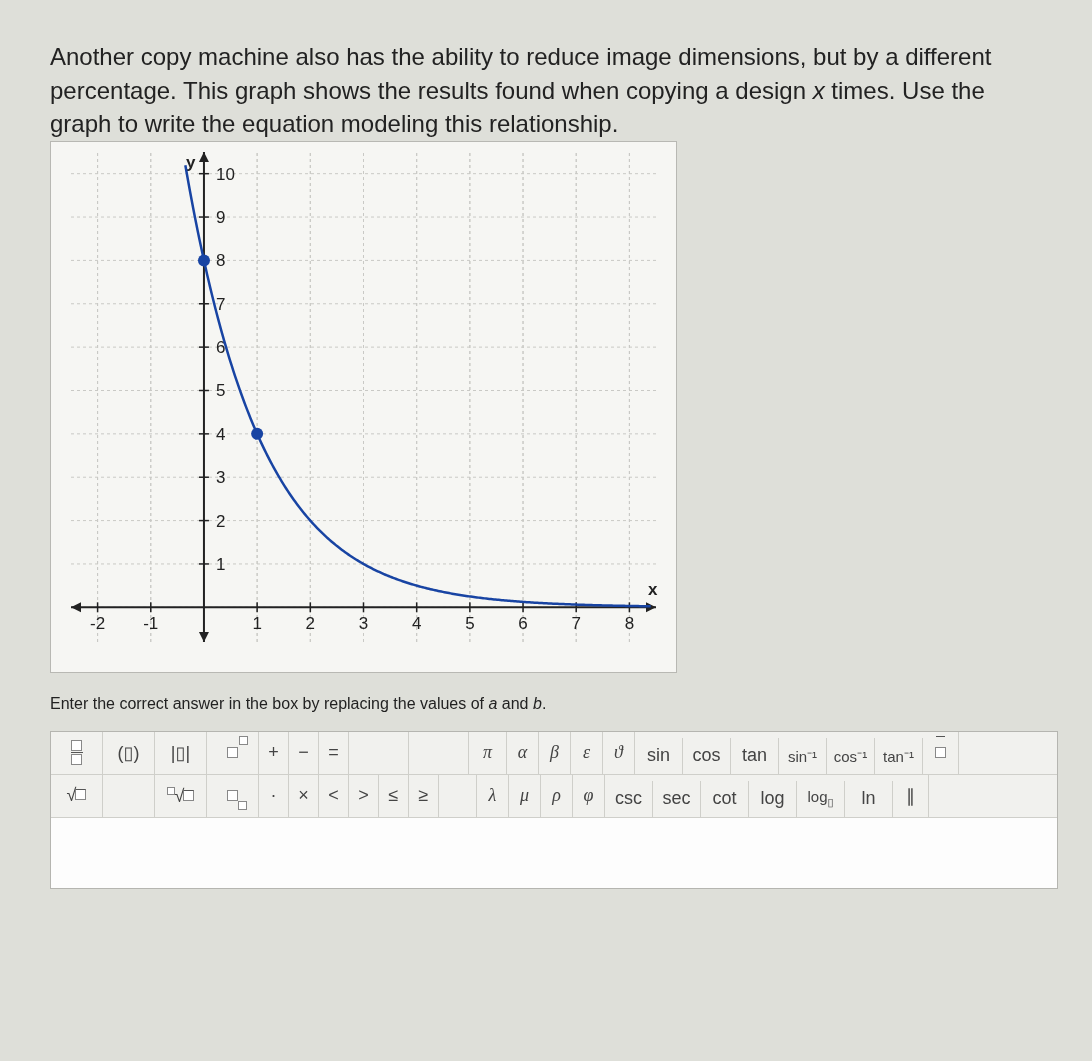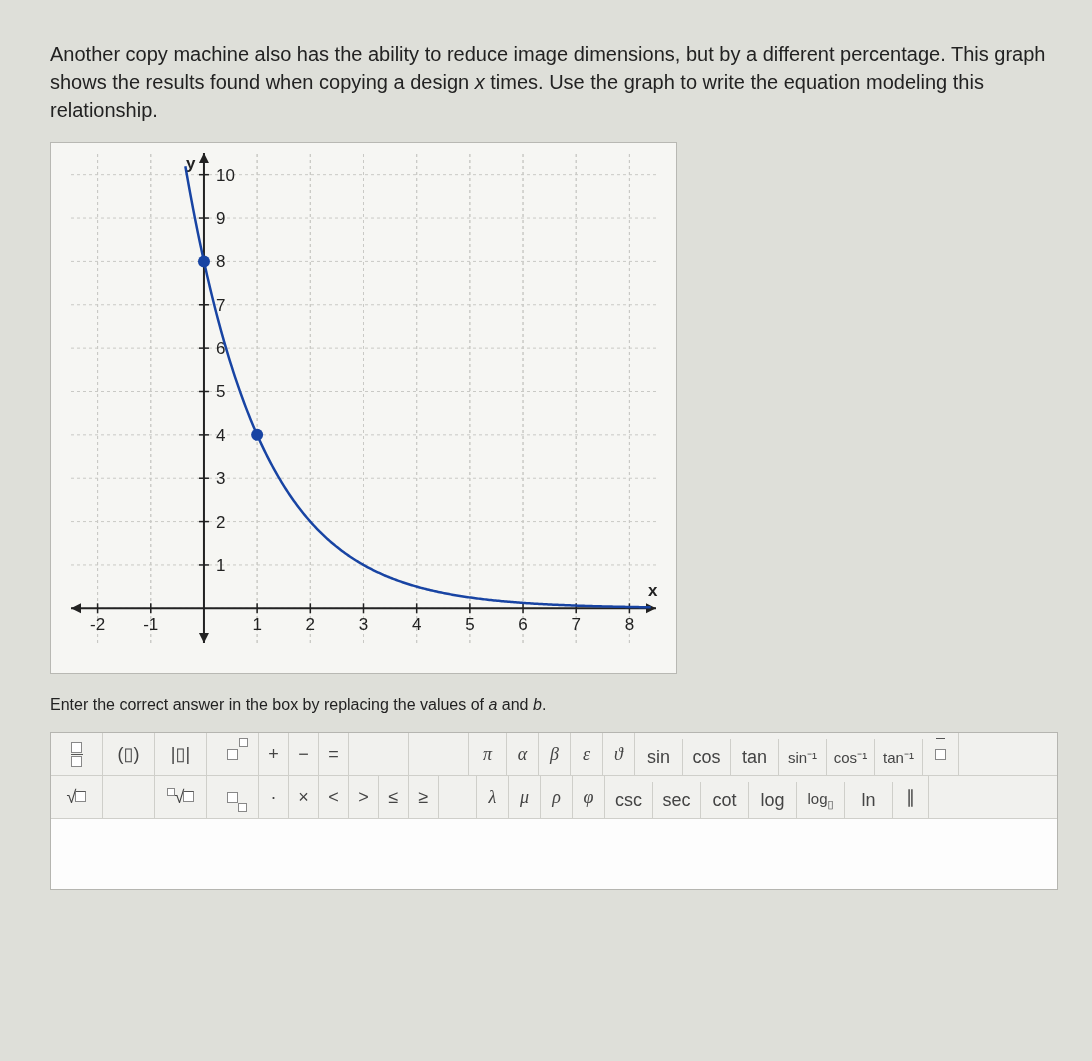--- a/index.html
+++ b/index.html
@@ -5,23 +5,22 @@
   body {
     margin: 0;
     padding: 40px 40px 40px 50px;
     font-family: Arial, Helvetica, sans-serif;
     background: #dedfd9;
     color: #222;
     width: 1092px;
     box-sizing: border-box;
   }
   .prompt {
-    font-size: 20px;
+    font-size: 24px;
     line-height: 1.4;
-    margin-bottom: 18px;
     max-width: 1000px;
   }
   .prompt .var {
     font-style: italic;
   }
   .graph-wrapper {
     background: #f6f6f3;
     border: 1px solid #b8b8b3;
     width: 625px;
     margin-bottom: 22px;

